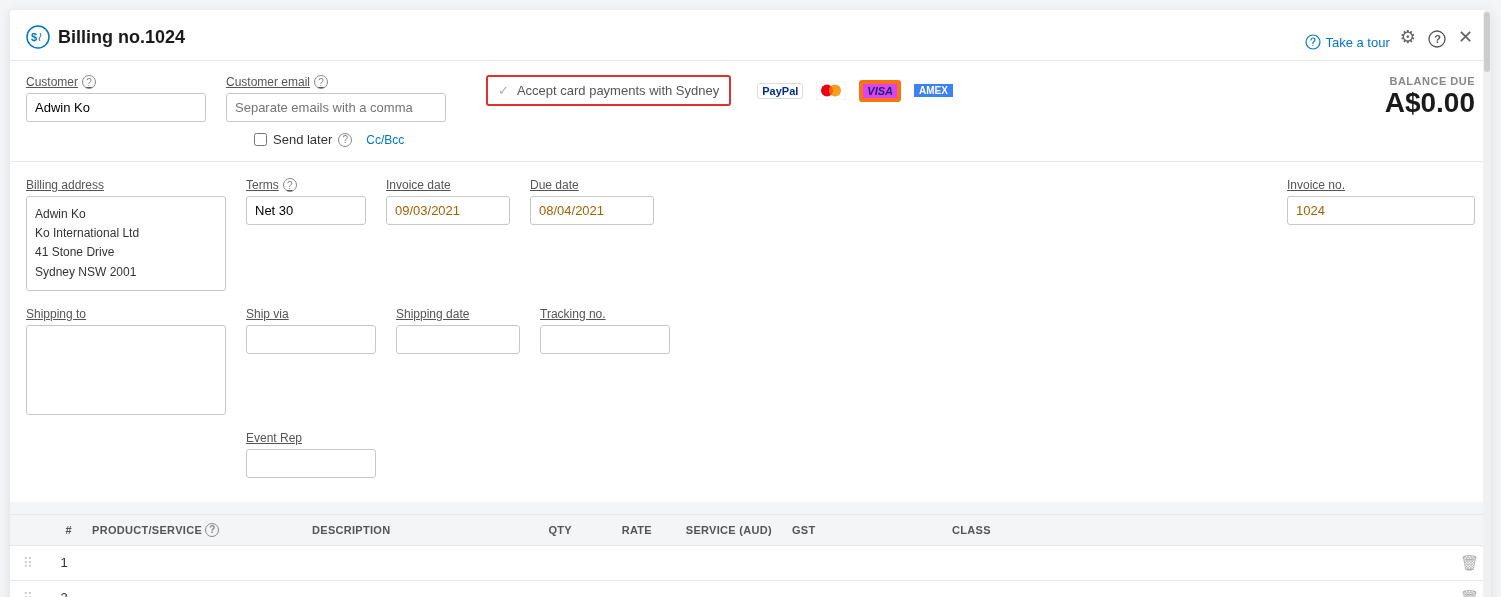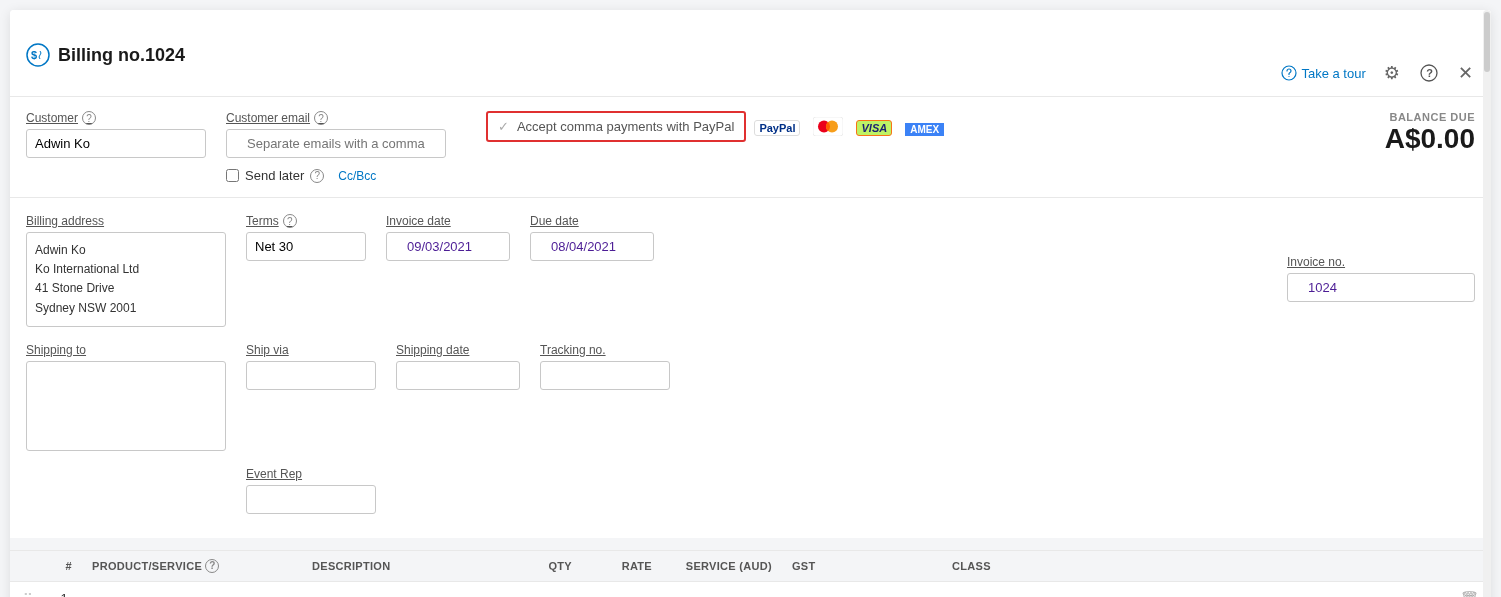--- a/index.html
+++ b/index.html
@@ -29,23 +29,22 @@
       height: 24px;
     }
     .modal-title {
       font-size: 18px;
       font-weight: 700;
       color: #1a1a1a;
     }
     .modal-header-right {
       margin-left: auto;
       display: flex;
-      align-items: center;
-      gap: 16px;
-      margin-top: 36px;
+      align-items: flex-end;
+      gap: 8px;
     }
     .take-tour-link {
       color: #0077c5;
       font-size: 13px;
       cursor: pointer;
       display: flex;
       align-items: center;
       gap: 4px;
       text-decoration: none;
     }
@@ -91,24 +90,24 @@
       height: 14px;
       border-radius: 50%;
       border: 1px solid #888;
       color: #888;
       font-size: 10px;
       cursor: pointer;
     }
     .field-input {
       border: 1px solid #c8c8c8;
       border-radius: 3px;
-      padding: 6px 20px;
-      font-size: 13px;
-      background: #fff;
-      color: #4c1d95;
+      padding: 6px 8px;
+      font-size: 13px;
+      background: #fff;
+      color: #a16207;
       outline: none;
     }
     .customer-select-wrapper {
       display: flex;
       align-items: center;
       border: 1px solid #c8c8c8;
       border-radius: 3px;
       background: #fff;
       width: 180px;
     }
@@ -127,20 +126,21 @@
       font-size: 11px;
     }
     .email-input {
       width: 220px;
     }
     .send-later-row {
       display: flex;
       align-items: center;
       gap: 6px;
       margin-top: 6px;
+      margin-left: 28px;
     }
     .cc-bcc-link {
       color: #0077c5;
       font-size: 12px;
       cursor: pointer;
       margin-left: 8px;
     }
     .payment-options-section {
       display: flex;
       flex-direction: column;
@@ -174,43 +174,43 @@
     .paypal-checkbox-row .check-icon {
       color: #aaa;
       font-size: 13px;
     }
     .paypal-label {
       font-size: 13px;
       color: #555;
     }
     .payment-logos {
       display: flex;
-      align-items: flex-end;
+      align-items: center;
       gap: 13px;
-      margin-left: 0;
+      margin-left: 18px;
     }
     .logo-paypal {
       display: inline-flex;
       align-items: center;
       font-size: 11px;
       color: #003087;
       font-weight: bold;
       border: 1px solid #ddd;
       border-radius: 3px;
       padding: 1px 4px;
       background: #fff;
     }
     .logo-visa {
       font-size: 11px;
       font-weight: bold;
       color: #1a1f71;
-      border: 1px solid #f97316;
+      border: 4px solid #f97316;
       border-radius: 3px;
       padding: 1px 4px;
-      background: #bef264;
+      background: #d946ef;
       font-style: italic;
     }
     .logo-amex {
       font-size: 10px;
       font-weight: bold;
       color: #fff;
       background: #3b82f6;
       border-radius: 0;
       padding: 1px 5px;
     }
@@ -286,21 +286,20 @@
       width: 130px;
     }
     .tracking-input {
       width: 130px;
     }
     .event-rep-input {
       width: 130px;
     }
     .invoice-no-section {
       margin-left: auto;
-      margin-top: 41px;
     }
     
     .table-section {
       background: #fff;
       margin-top: 0;
     }
     .items-table {
       width: 100%;
       border-collapse: collapse;
       border-top: 1px solid #e8e8e8;
@@ -440,21 +439,21 @@
         <span>Send later</span>
         <span class="info-icon">?</span>
         <a class="cc-bcc-link">Cc/Bcc</a>
       </div>
     </div>
 
     <div class="payment-options-section">
       <div style="display:flex; align-items:center; gap:8px;">
         <div class="paypal-checkbox-row">
           <span class="check-icon">✓</span>
-          <span class="paypal-label">Accept comma payments with PayPal</span>
+          <span class="paypal-label">Accept card payments with Sydney</span>
         </div>
         <div class="payment-logos">
           <span class="logo-paypal">PayPal</span>
 
           <svg width="30" height="19" viewBox="0 0 30 19">
             <rect width="30" height="19" rx="3" fill="#fff" stroke="#ddd" stroke-width="0.5"></rect>
             <circle cx="11" cy="9.5" r="6" fill="#eb001b"></circle>
             <circle cx="19" cy="9.5" r="6" fill="#f79e1b"></circle>
             <path d="M15 5a6 6 0 0 1 0 9 6 6 0 0 1 0-9z" fill="#ff5f00"></path>
           </svg>

